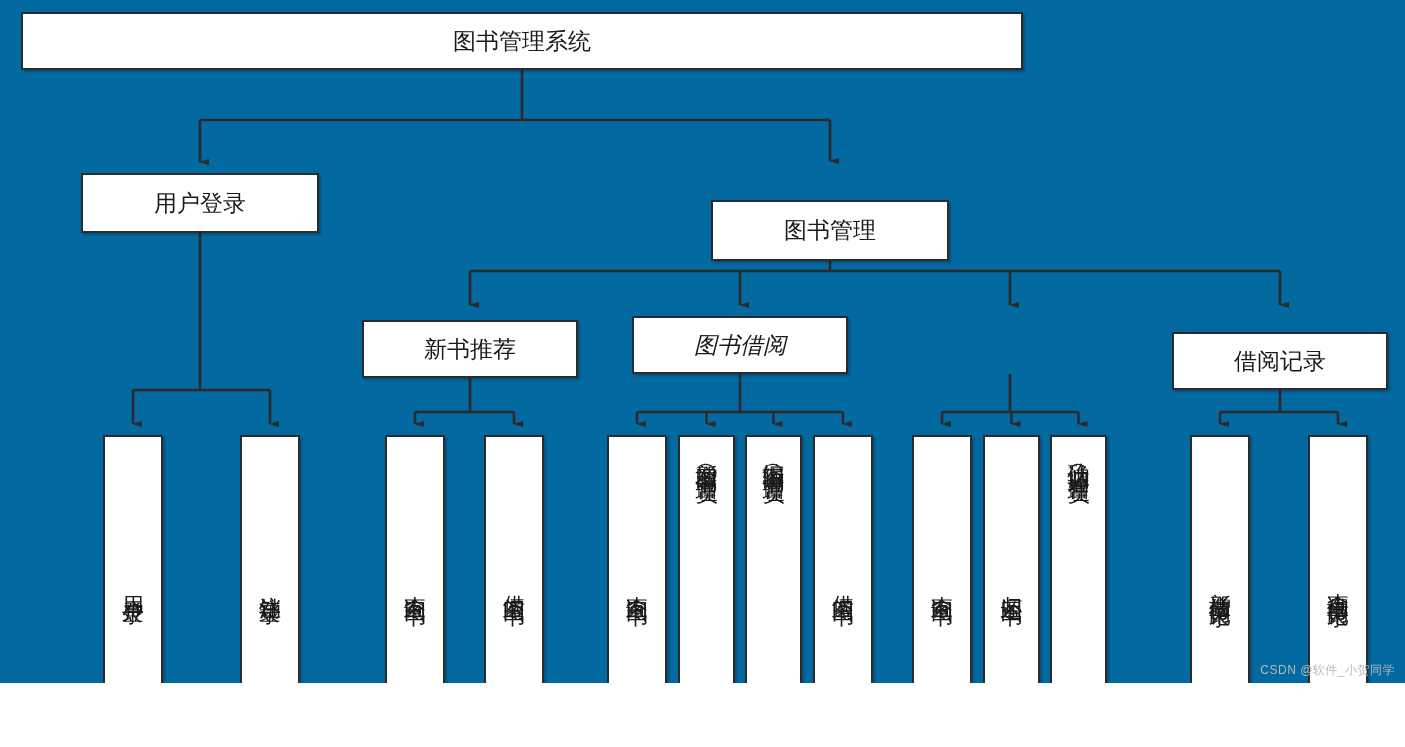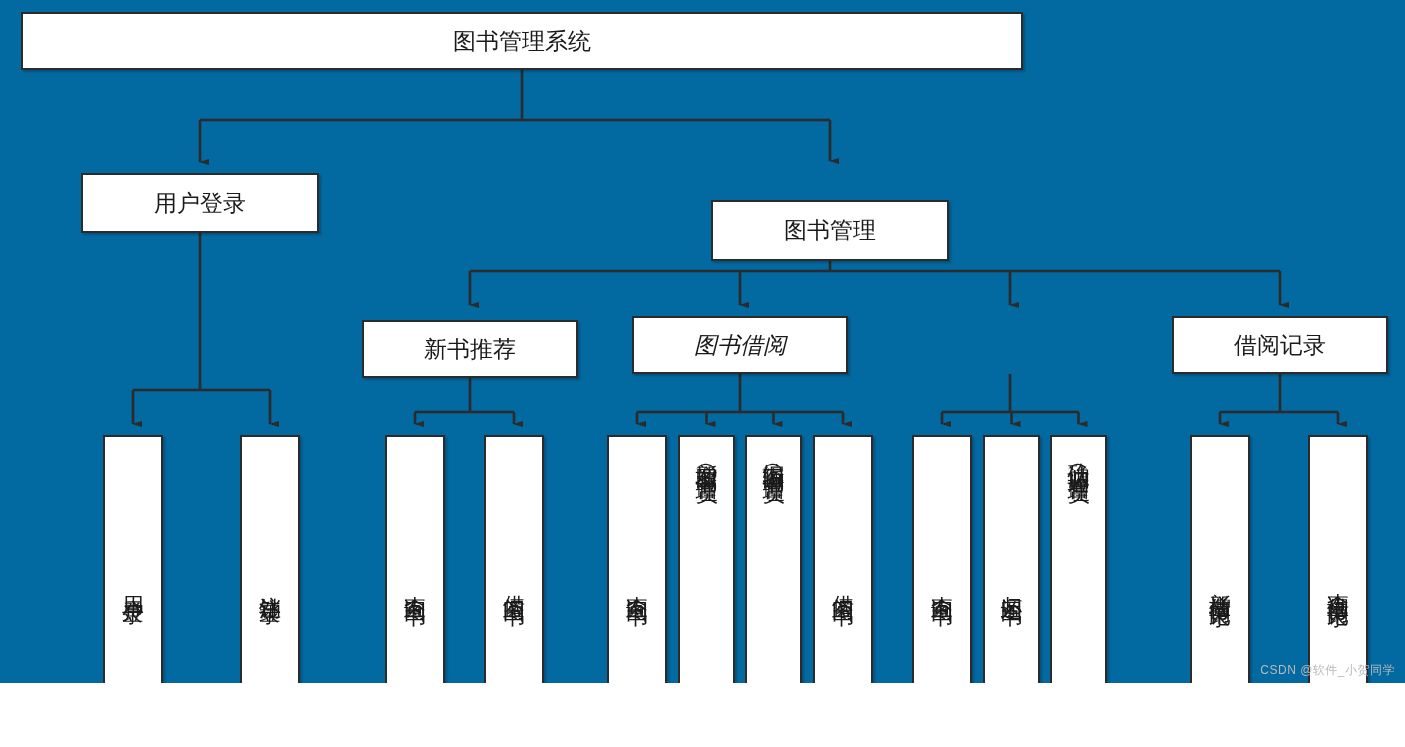--- a/index.html
+++ b/index.html
@@ -125,21 +125,21 @@
   <div class="node horiz" id="node-l2-1" style="left: 711px; top: 172px; width: 238px; height: 61px; margin-top: 28px;">
     <span class="label">图书管理</span>
   </div>
 
   <div class="node horiz" id="node-l3-0" style="left: 362px; top: 320px; width: 216px; height: 58px;">
     <span class="label">新书推荐</span>
   </div>
   <div class="node horiz" id="node-l3-1" style="left: 632px; top: 316px; width: 216px; height: 58px; font-style: italic;">
     <span class="label">图书借阅</span>
   </div>
-  <div class="node horiz" id="node-l3-3" style="left: 1172px; top: 316px; width: 216px; height: 58px;">
+  <div class="node horiz" id="node-l3-3" style="left: 1172px; top: 332px; width: 216px; height: 58px;">
     <span class="label">借阅记录</span>
   </div>
 
   <div class="node vert centered" id="node-leaf-0" style="left: 103px; top: 435px; width: 60px; height: 298px;">
     <span class="label">用户登录</span>
   </div>
   <div class="node vert centered" id="node-leaf-1" style="left: 240px; top: 435px; width: 60px; height: 298px;">
     <span class="label">注销登录</span>
   </div>
   <div class="node vert centered" id="node-leaf-2" style="left: 385px; top: 435px; width: 60px; height: 298px;">

